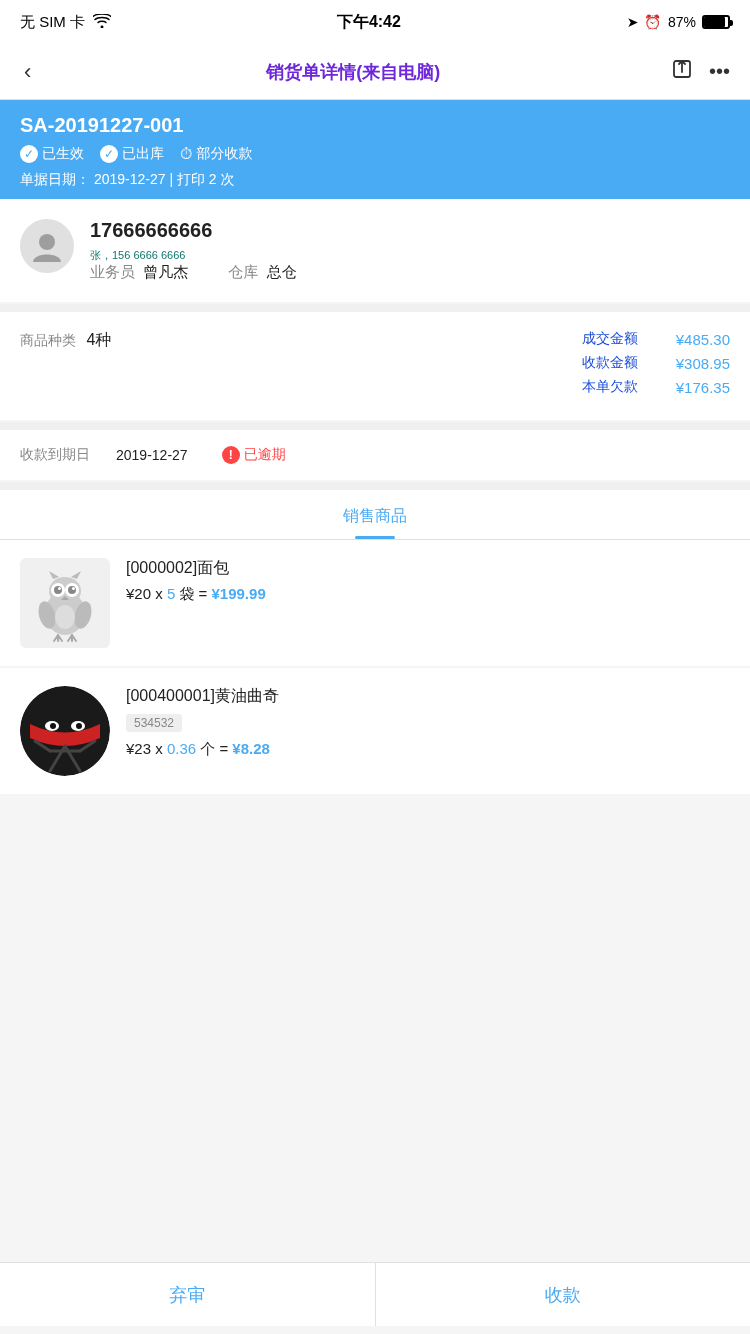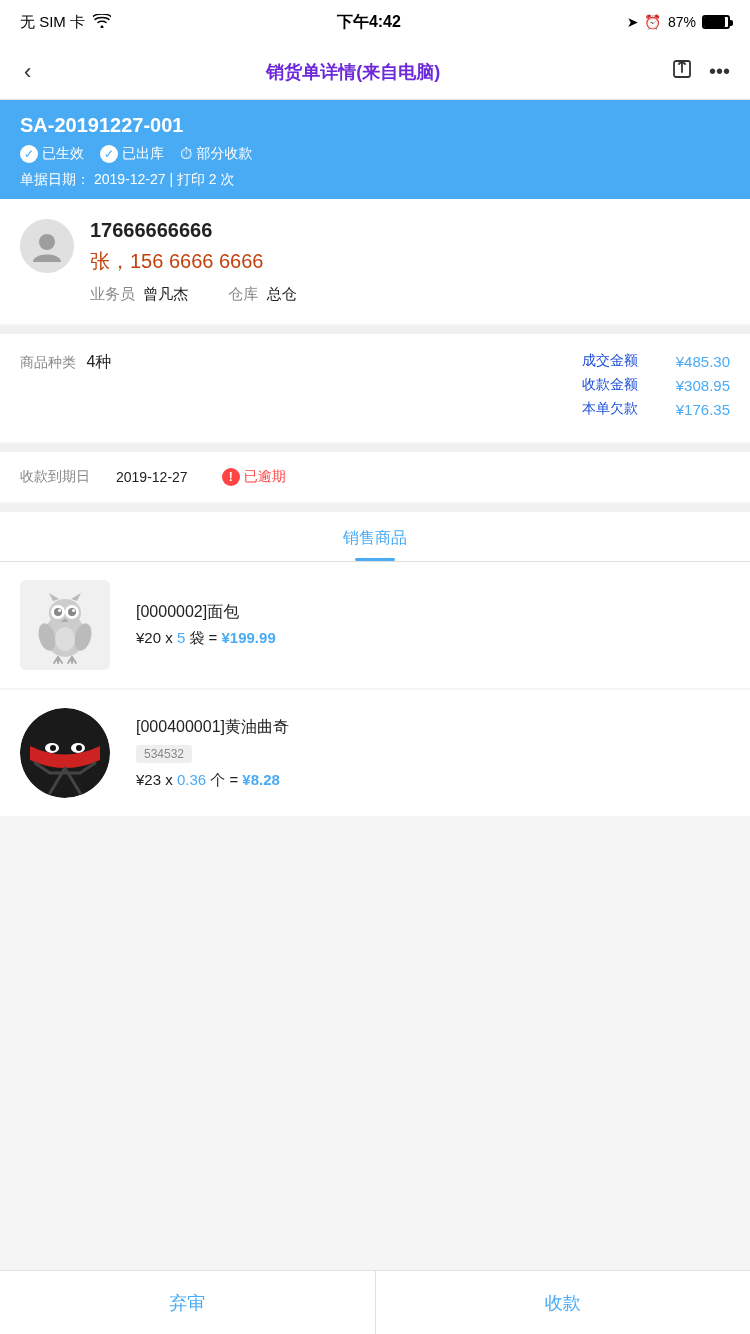--- a/index.html
+++ b/index.html
@@ -136,23 +136,22 @@
       flex-shrink: 0;
     }
     .customer-info { flex: 1; }
     .customer-name {
       font-size: 20px;
       font-weight: 600;
       color: #222;
       margin-bottom: 6px;
     }
     .customer-phone {
-      font-size: 20px;
-      color: #c2410c;
-      margin-bottom: 10px;
+      font-size: 11px;
+      color: #0f766e;
     }
     .customer-meta {
       display: flex;
       gap: 40px;
     }
     .meta-item {
       font-size: 15px;
       color: #555;
     }
     .meta-label { color: #888; }
@@ -259,22 +258,21 @@
 
     
     .products-section {
       background: #f5f5f5;
     }
     .product-card {
       background: #fff;
       margin-bottom: 2px;
       padding: 18px 20px;
       display: flex;
-      align-items: center;
-      gap: 26px;
+      gap: 16px;
     }
     .product-img {
       width: 90px; height: 90px;
       background: #f0f0f0;
       border-radius: 6px;
       flex-shrink: 0;
       display: flex; align-items: center; justify-content: center;
       overflow: hidden;
     }
     .product-details { flex: 1; }
@@ -296,21 +294,21 @@
     .product-price {
       font-size: 15px;
       color: #222;
     }
     .product-price .qty { color: #4AABF5; }
     .product-price .total { color: #4AABF5; font-weight: 600; }
 
     
     .bottom-actions {
       position: fixed;
-      bottom: 0;
+      bottom: 8px;
       left: 0;
       width: 750px;
       height: 64px;
       background: #fff;
       border-top: 1px solid #e0e0e0;
       display: flex;
     }
     .bottom-btn {
       flex: 1;
       display: flex;

